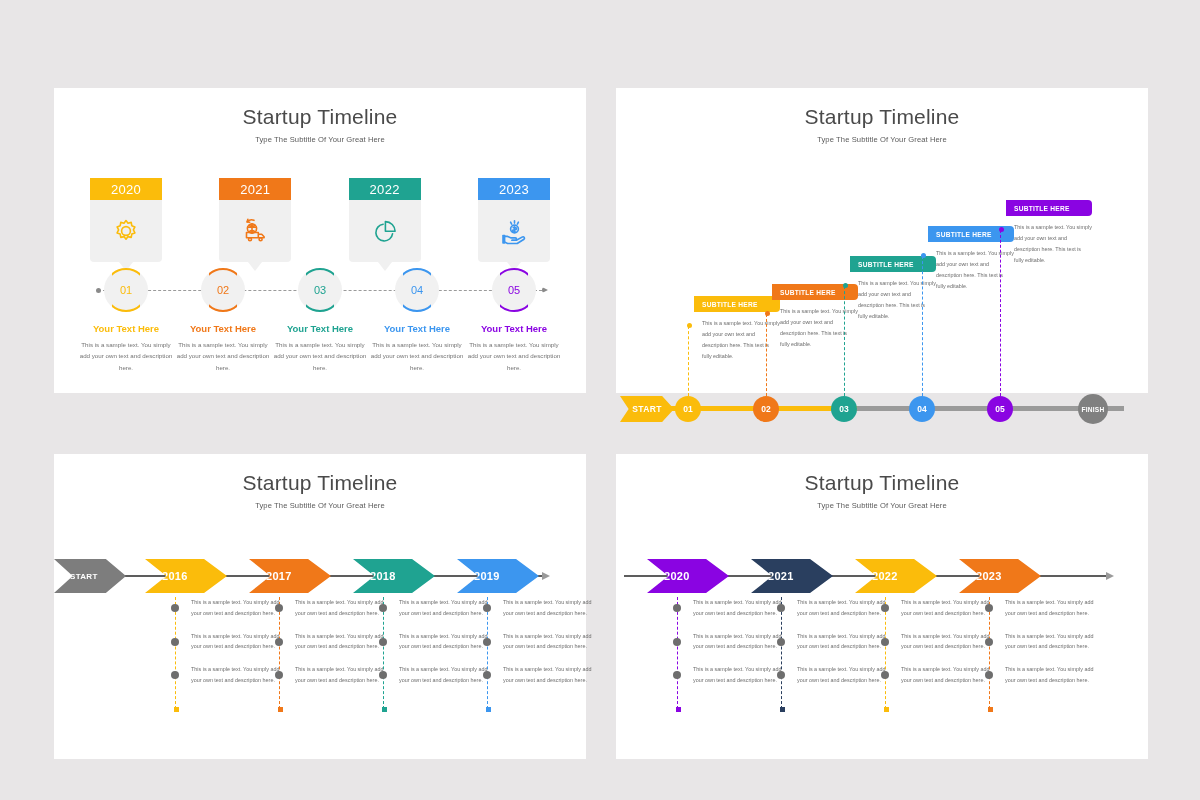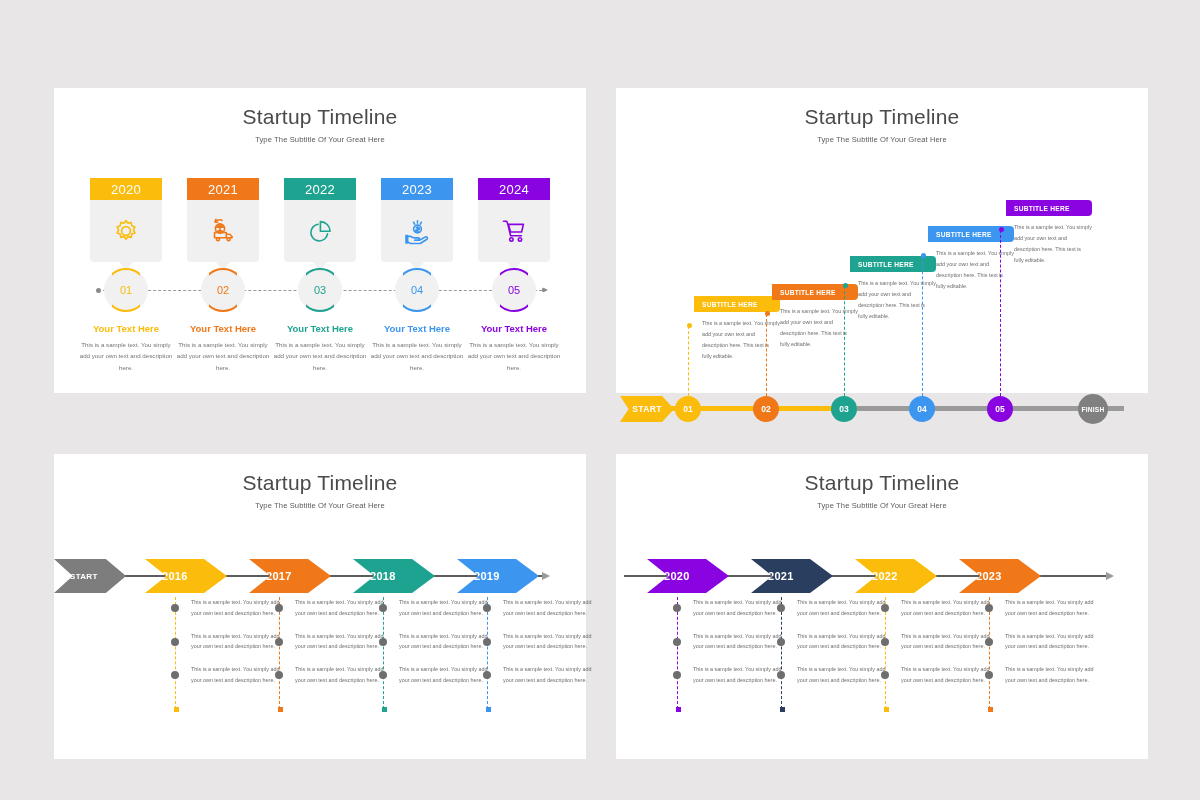--- a/index.html
+++ b/index.html
@@ -280,34 +280,20 @@
                 <path d="M16.5 11.8v4.4M15.2 12.6h2.1a1.1 1.1 0 0 1 0 2.2h-1.6a1.1 1.1 0 0 0 0 2.2h2.2" fill="none" stroke="#3C96EF" stroke-width="1.6" stroke-linecap="round" stroke-linejoin="round"></path>
                 <path d="M16.5 5.8v2.3M12.6 7.1l1 2M20.4 7.1l-1 2" fill="none" stroke="#3C96EF" stroke-width="1.6" stroke-linecap="round" stroke-linejoin="round"></path>
                 <path d="M6.4 21.4h3.2l3.6 1.5h4.1a1.2 1.2 0 0 1 0 2.4h-3" fill="none" stroke="#3C96EF" stroke-width="1.6" stroke-linecap="round" stroke-linejoin="round"></path>
                 <path d="M13.8 25.3h4.6l6.1-3.4a1.4 1.4 0 0 1 1.5 2.3l-6.8 4.3H9.6l-3.2-1.6" fill="none" stroke="#3C96EF" stroke-width="1.6" stroke-linecap="round" stroke-linejoin="round"></path>
                 <path d="M5 20.6h1.6v7.4H5z" fill="none" stroke="#3C96EF" stroke-width="1.6" stroke-linecap="round" stroke-linejoin="round"></path>
               </svg>
             </span>
           </div>
           <div class="card-notch"></div>
         </div>
-        <div class="card">
-          <div class="card-year" style="background:#8A04E2">2024</div>
-          <div class="card-body">
-            <span class="card-icon">
-              <svg width="32" height="32" viewBox="0 0 32 32" aria-hidden="true">
-                <path d="M5.5 6.2h3.2l1.2 3M10.4 9.4h15l-1.8 7.6H12.6z" fill="none" stroke="#8A04E2" stroke-width="1.6" stroke-linecap="round" stroke-linejoin="round"></path>
-                <path d="M9.9 9.4l2.7 11.3h10.8" fill="none" stroke="#8A04E2" stroke-width="1.6" stroke-linecap="round" stroke-linejoin="round"></path>
-                <circle cx="13.4" cy="24.4" r="1.7" fill="none" stroke="#8A04E2" stroke-width="1.6" stroke-linecap="round" stroke-linejoin="round"></circle>
-                <circle cx="22" cy="24.4" r="1.7" fill="none" stroke="#8A04E2" stroke-width="1.6" stroke-linecap="round" stroke-linejoin="round"></circle>
-              </svg>
-            </span>
-          </div>
-          <div class="card-notch"></div>
-        </div>
       </div>
     <div class="track1">
       <div class="track1-line"></div>
       <div class="cap left"></div>
       <div class="cap right"></div>
     </div>
     <div class="nodes1" id="s1-nodes">
         <div class="node1">
           <div class="node-circle" style="color:#FBBC0B">
             <span class="node-ring"></span>

